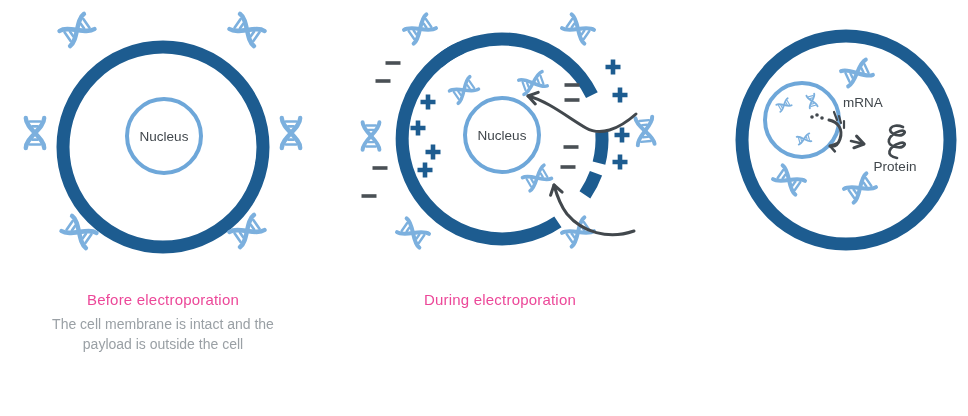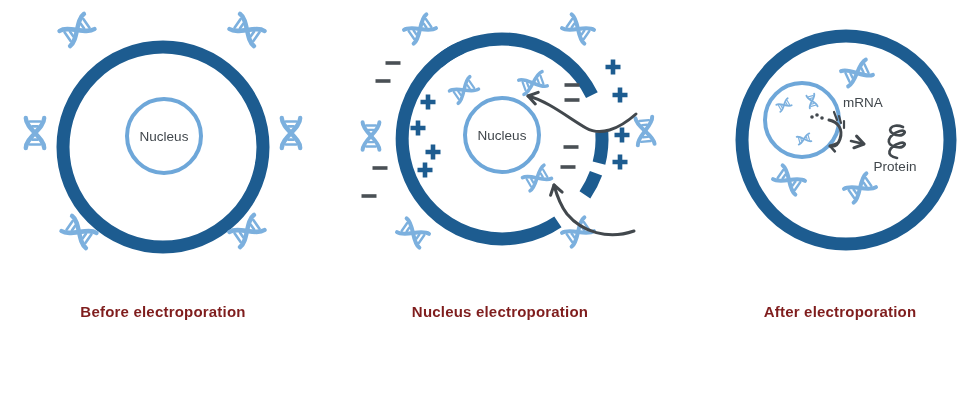--- a/index.html
+++ b/index.html
@@ -13,21 +13,21 @@
   .plus{stroke:#1d5c90;stroke-width:4.6;fill:none;}
   .minus{stroke:#4a5055;stroke-width:3.6;fill:none;}
   .arrow{stroke:#42484d;stroke-width:3;fill:none;stroke-linecap:round;}
   .thin-arrow{stroke:#42484d;stroke-width:2.6;fill:none;stroke-linecap:round;stroke-linejoin:round;}
   .protein-squiggle{stroke:#42484d;stroke-width:2.7;fill:none;stroke-linecap:round;}
   .dot{fill:#42484d;}
   .tick{stroke:#42484d;stroke-width:2.2;fill:none;stroke-linecap:round;}
   .svg-label{font-family:"Liberation Sans","DejaVu Sans",sans-serif;font-size:13.5px;fill:#41474c;}
   
   .caption{position:absolute;top:287px;width:250px;text-align:center;}
-  .caption h3{margin:16px;font-size:15px;font-weight:bold;color:#7f1d1d;letter-spacing:.2px;}
+  .caption h3{margin:4px;font-size:15px;font-weight:normal;color:#ec4899;letter-spacing:.2px;}
   .caption p{margin:6px 0 0 0;font-size:14px;line-height:20px;color:#9aa0a5;}
   #cap-before{left:38px;}
   #cap-during{left:375px;}
   #cap-after{left:715px;}
 </style>
 </head>
 <body>
 
 <div class="stage">
 
@@ -148,21 +148,21 @@
 
       <path class="thin-arrow" marker-end="url(#ah)" d="M851,141 L864,144"></path>
 
       <path class="protein-squiggle" d="M903,127 C891,122 885,132 896,135 C905,137 908,129 900,131 C888,135 884,145 896,147 C905,149 908,141 900,143 C888,147 885,156 897,158"></path>
       <text class="svg-label" x="895" y="171" text-anchor="middle">Protein</text>
     </g>
   </svg>
 
   <div class="caption" id="cap-before">
     <h3>Before electroporation</h3>
+    <p>The cell membrane is intact and the payload is outside the cell</p>
   </div>
   <div class="caption" id="cap-during">
-    <h3>Nucleus electroporation</h3>
+    <h3>During electroporation</h3>
   </div>
   <div class="caption" id="cap-after">
-    <h3>After electroporation</h3>
   </div>
 
 </div>
 
 </body></html>

